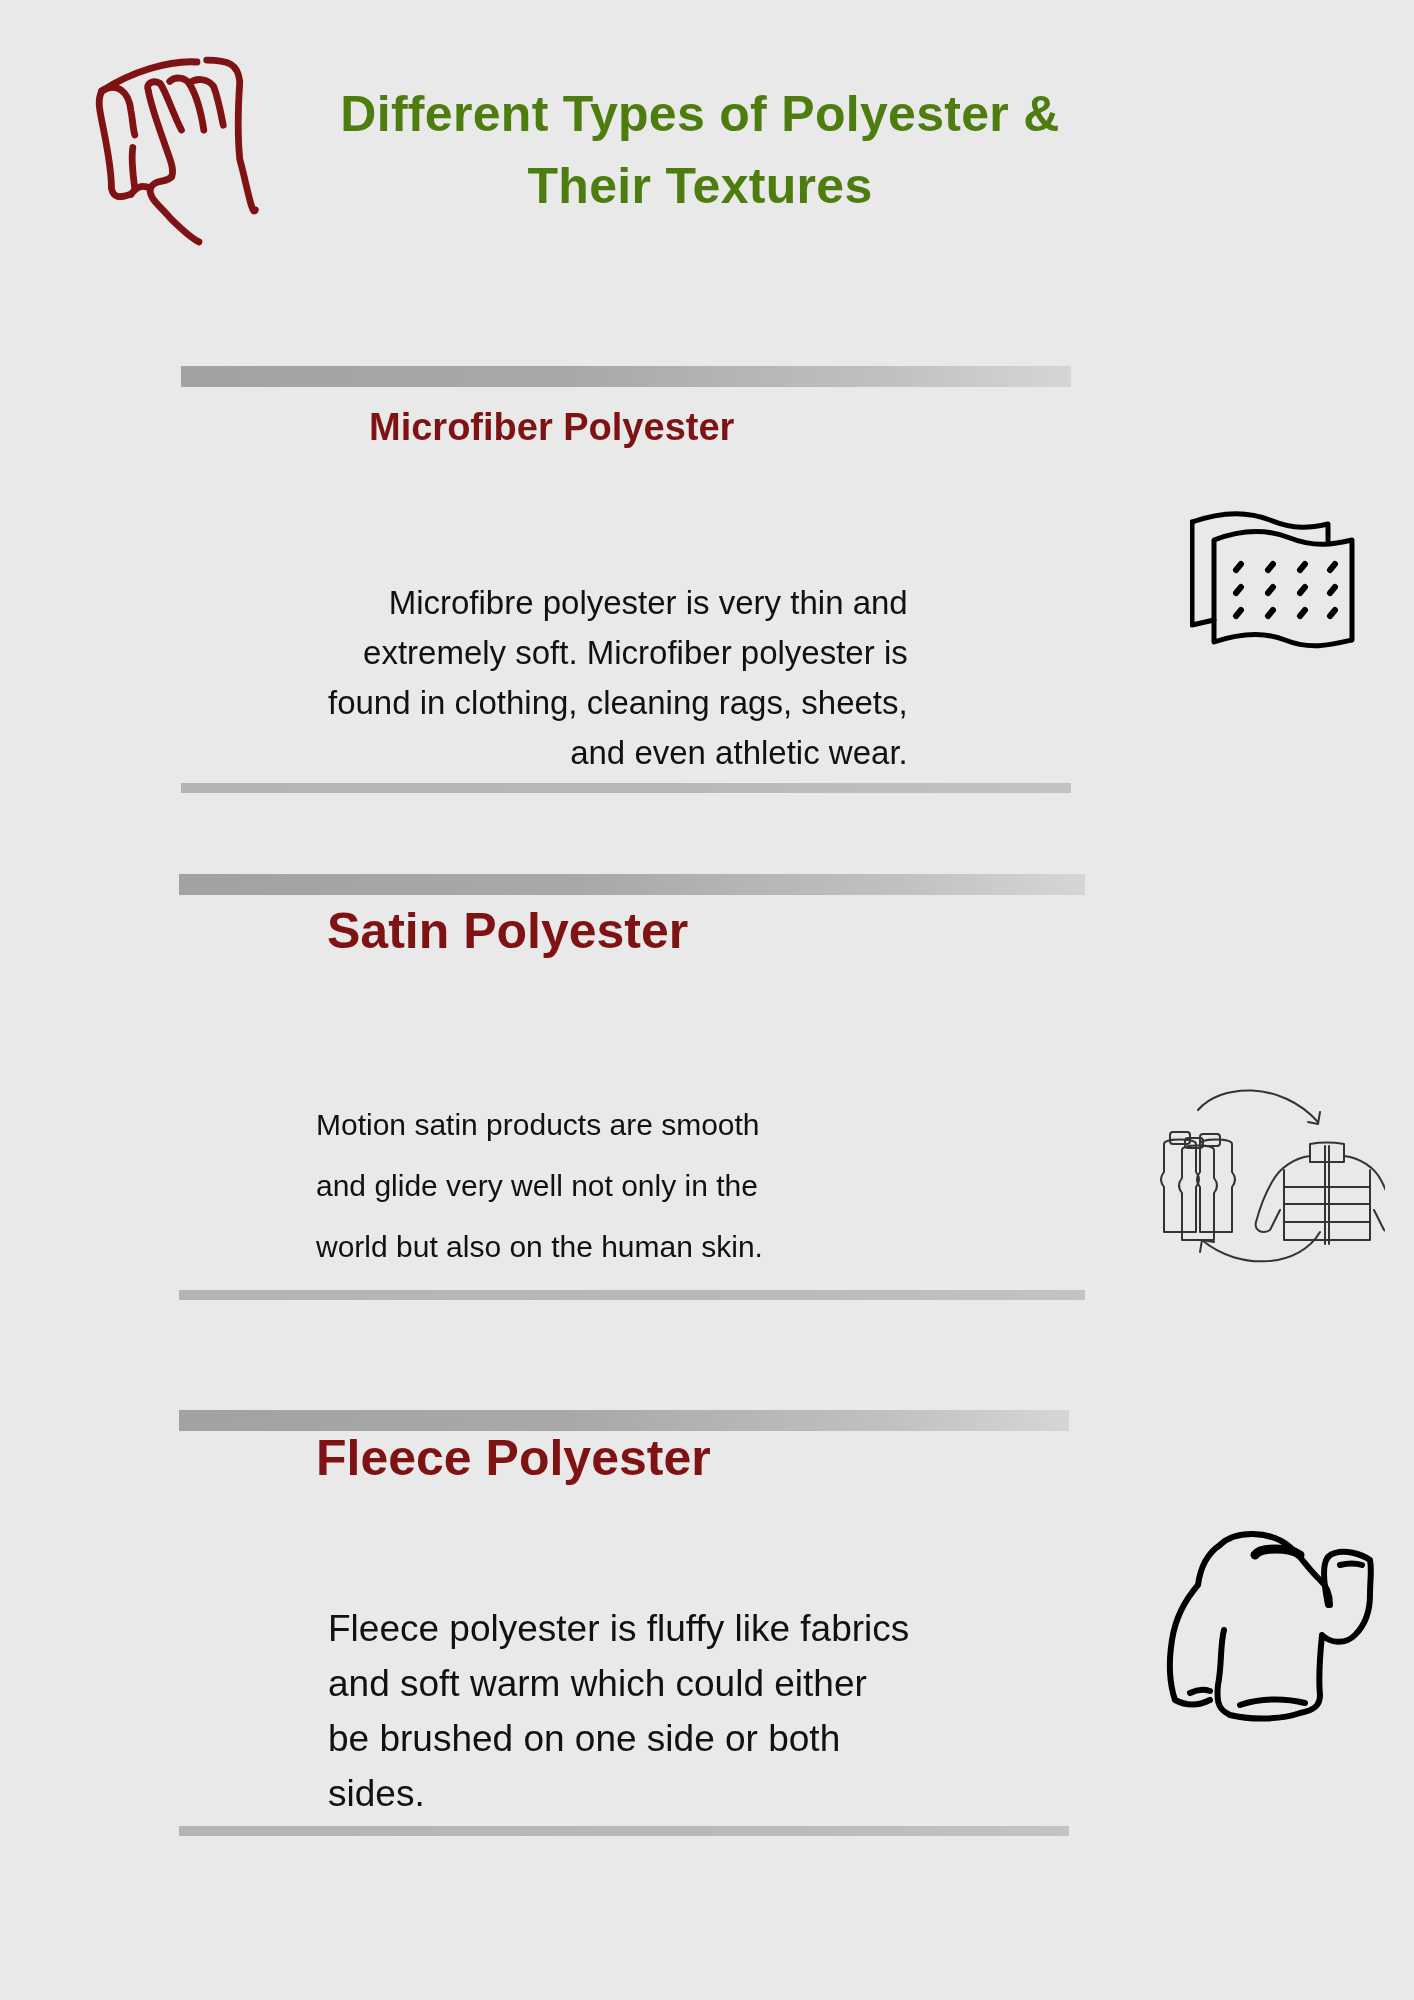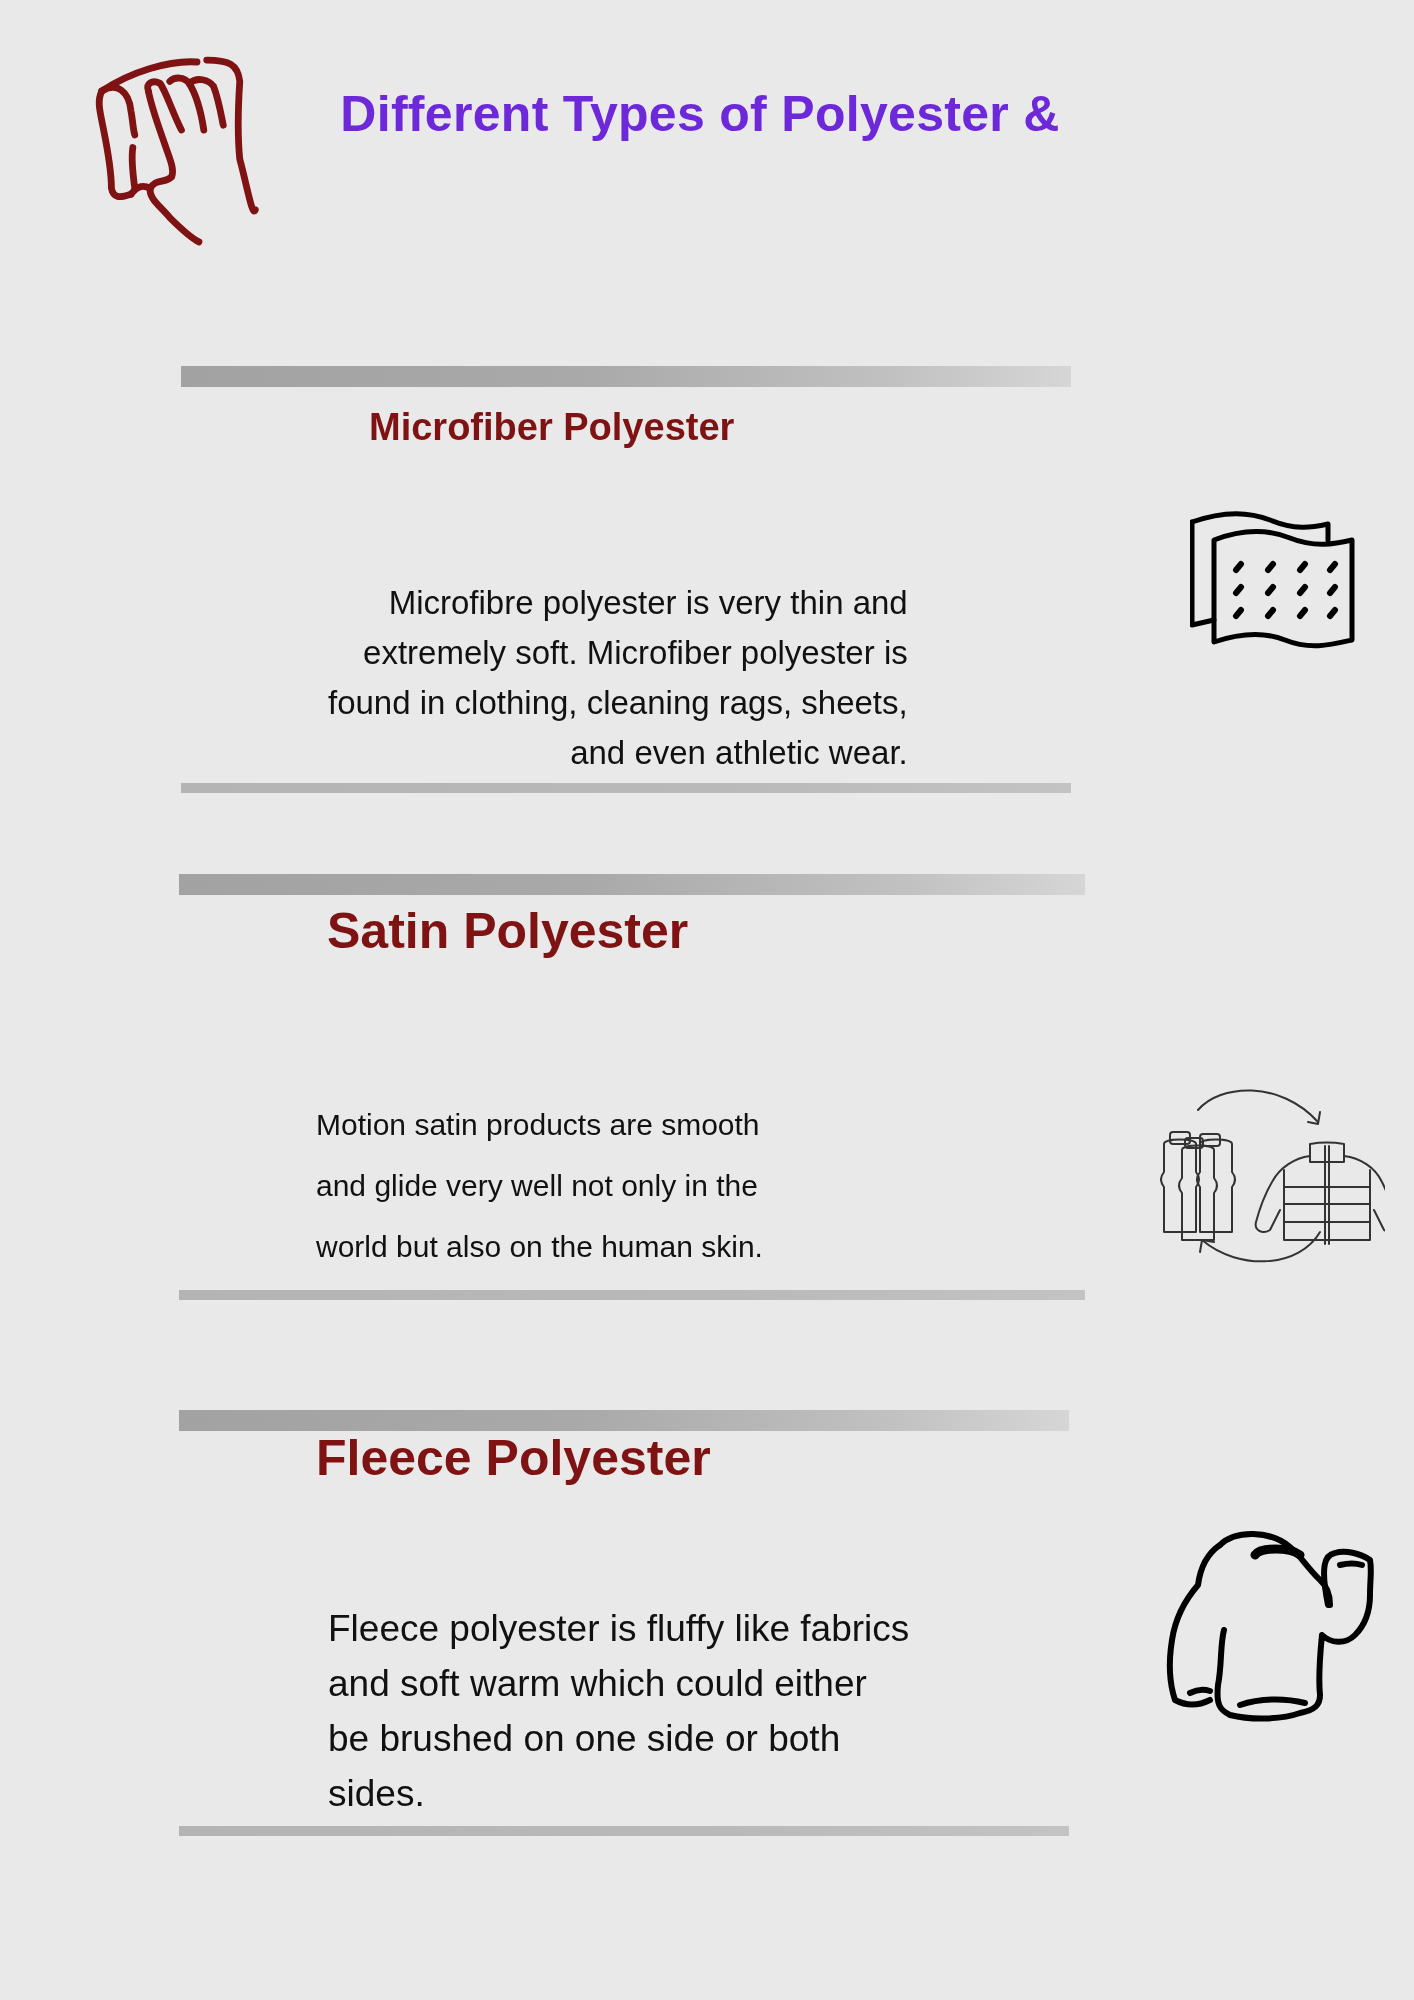--- a/index.html
+++ b/index.html
@@ -7,21 +7,21 @@
     width:1414px; height:2000px;
     background:#e9e9e9;
     position:relative;
     overflow:hidden;
     font-family:"DejaVu Sans", "Liberation Sans", sans-serif;
   }
   .abs { position:absolute; }
   .title {
     left:300px; top:78px; width:800px;
     text-align:center;
-    color:#6d28d9;
+    color:#4d7c0f;
     font-family:"Liberation Sans", sans-serif;
     font-weight:bold;
     font-size:50px;
     line-height:72px;
     letter-spacing:0.3px;
   }
   .bar-top {
     height:21px;
     background:linear-gradient(to right, #a2a2a2 0%, #a9a9a9 45%, #c1c1c1 80%, #d6d6d6 100%);
   }
@@ -54,20 +54,21 @@
     <path d="M42 98 C40 110, 42 125, 44 140"></path>
     <path d="M58 40 C55 32, 62 28, 70 32 C76 40, 82 60, 92 80"></path>
     <path d="M58 40 C62 60, 70 80, 75 95 C80 110, 85 120, 82 128 C75 135, 65 130, 60 140 C58 150, 70 158, 80 170 C90 180, 100 190, 110 195"></path>
     <path d="M80 30 C85 25, 95 25, 100 32 C108 45, 112 60, 115 80"></path>
     <path d="M100 32 C108 25, 120 28, 125 35 C130 48, 132 60, 135 75"></path>
     <path d="M60 140 C50 135, 45 140, 40 146"></path>
   </svg>
 </div>
 <div class="abs title">
   <div>Different Types of Polyester &amp;</div>
+  <div>Their Textures</div>
 </div>
 
 <div class="abs" style="left:0; top:0; width:1414px; height:0;">
   <div class="abs bar-top" style="left:181px; top:366px; width:890px;"></div>
   <div class="abs heading" style="left:344px; top:402px; font-size:38px; line-height:50px;margin-left:25px;">Microfiber Polyester</div>
   <div class="abs body-text" style="left:328px; top:578px; font-size:33px; line-height:50px;text-align:right;">Microfibre polyester is very thin and
 extremely soft. Microfiber polyester is
 found in clothing, cleaning rags, sheets,
 and even athletic wear.</div>
   <div class="abs bar-bottom" style="left:181px; top:783px; width:890px;"></div>

